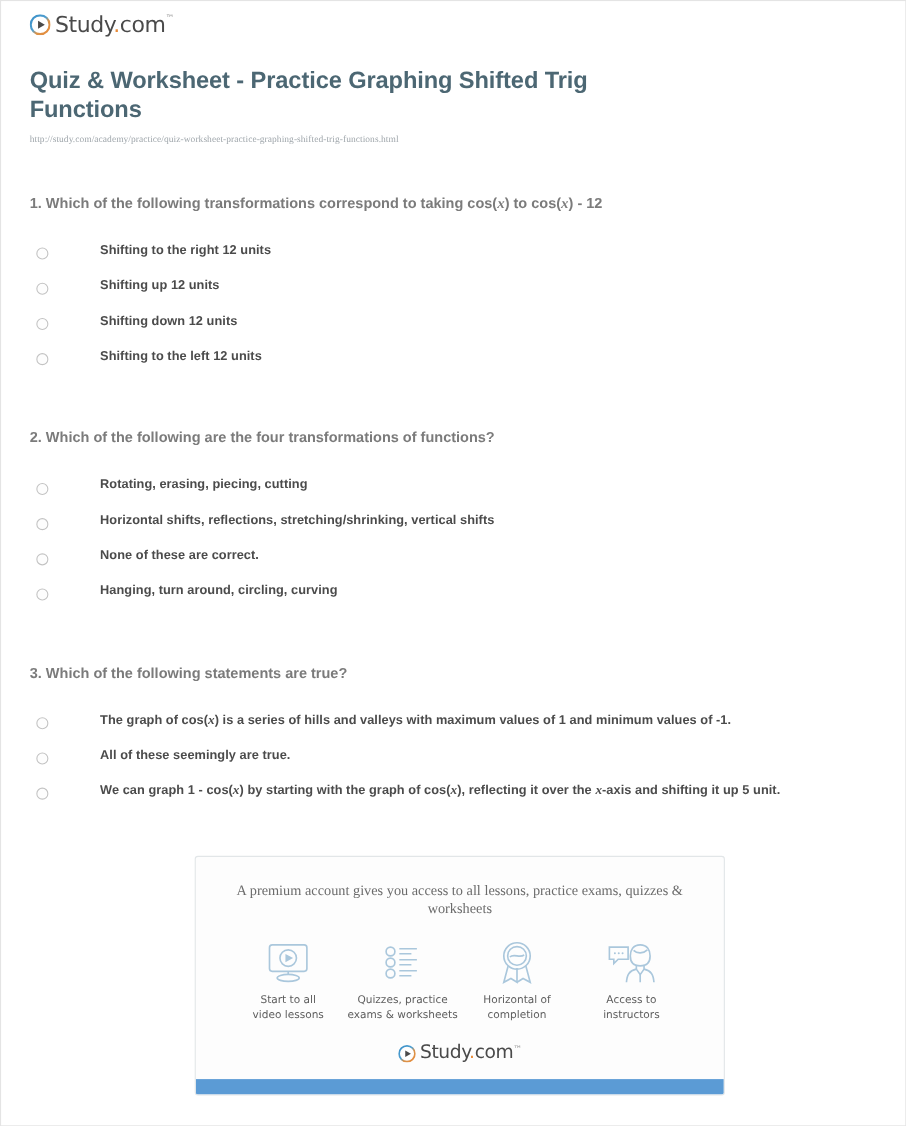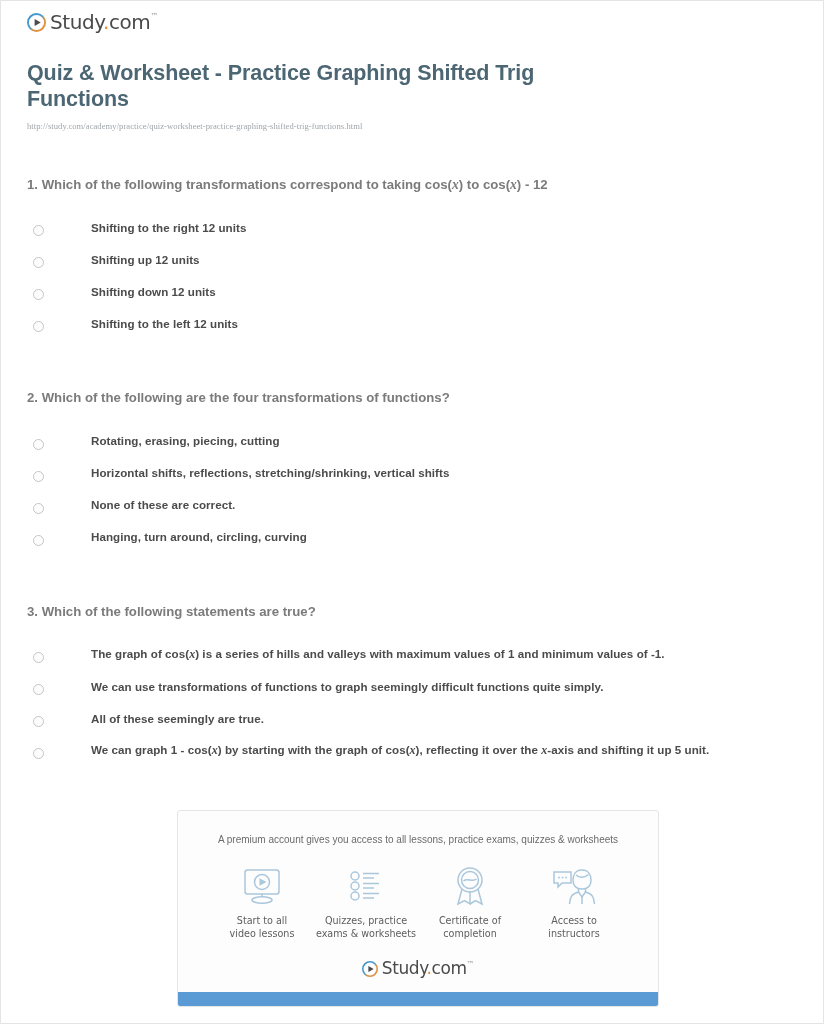--- a/index.html
+++ b/index.html
@@ -158,22 +158,22 @@
   }
   .promo-title {
     font-family: "DejaVu Sans", sans-serif;
     font-size: 16.5px;
     color: #9dc3e0;
     margin: 0;
     font-weight: normal;
     letter-spacing: -0.1px;
   }
   .promo-sub {
-    font-family: Liberation Sans, sans-serif;
-    font-size: 10px;
+    font-family: Liberation Serif, serif;
+    font-size: 13px;
     color: #6b6b6b;
     margin: 6px 0 0 0;
   }
   .promo-features {
     display: flex;
     justify-content: space-between;
     margin: 19px 22px 0 22px;
   }
   .feature {
     width: 108px;
@@ -288,24 +288,20 @@
     </div>
     <div class="question-block">
       <p class="question-text"><span>3. </span><span>Which of the following statements are true?</span></p>
       <ul class="options">
           <li class="option">
             <span class="radio"></span>
             <span class="option-label"><span>The graph of cos(</span><span class="mvar">x</span><span>) is a series of hills and valleys with maximum values of 1 and minimum values of -1.</span></span>
           </li>
           <li class="option">
             <span class="radio"></span>
-            <span class="option-label"><span>We can use transformations of functions to graph seemingly difficult functions quite simply.</span></span>
-          </li>
-          <li class="option">
-            <span class="radio"></span>
             <span class="option-label"><span>All of these seemingly are true.</span></span>
           </li>
           <li class="option">
             <span class="radio"></span>
             <span class="option-label"><span>We can graph 1 - cos(</span><span class="mvar">x</span><span>) by starting with the graph of cos(</span><span class="mvar">x</span><span>), reflecting it over the </span><span class="mvar">x</span><span>-axis and shifting it up 5 unit.</span></span>
           </li>
         </ul>
     </div>
   </div>
 
@@ -359,21 +355,21 @@
                 <g fill="none" stroke="#aac7dc" stroke-width="1.5">
                   <circle cx="20" cy="15" r="12"></circle>
                   <circle cx="20" cy="15" r="8.5"></circle>
                   <path d="M13.5 16 C17 12.5, 23 17.5, 26.5 14"></path>
                   <path d="M12 24 L8 39 L14.5 35.5 L20 39 L20 26"></path>
                   <path d="M28 24 L32 39 L25.5 35.5 L20 39"></path>
                 </g>
               </svg>
             </div>
             <div class="feature-label">
-              <div>Certificate of</div>
+              <div>Horizontal of</div>
               <div>completion</div>
             </div>
           </div>
 
           <div class="feature">
             <div class="feature-icon">
               <svg width="46" height="40" viewBox="0 0 46 40">
                 <g fill="none" stroke="#aac7dc" stroke-width="1.5">
                   <path d="M3 6 H20 V17 H11 L7 21 V17 H3 Z"></path>
                   <circle cx="8" cy="11.5" r="0.9" fill="#aac7dc" stroke="none"></circle>

